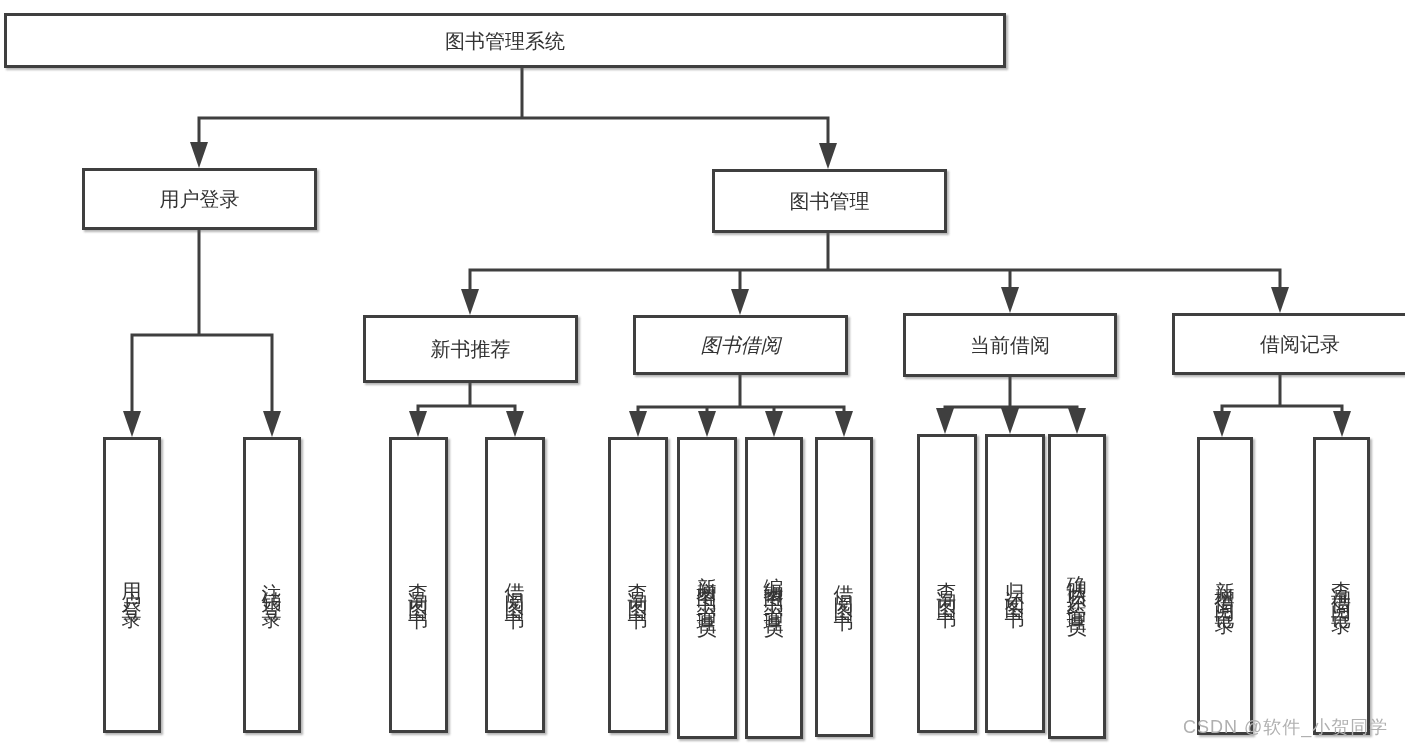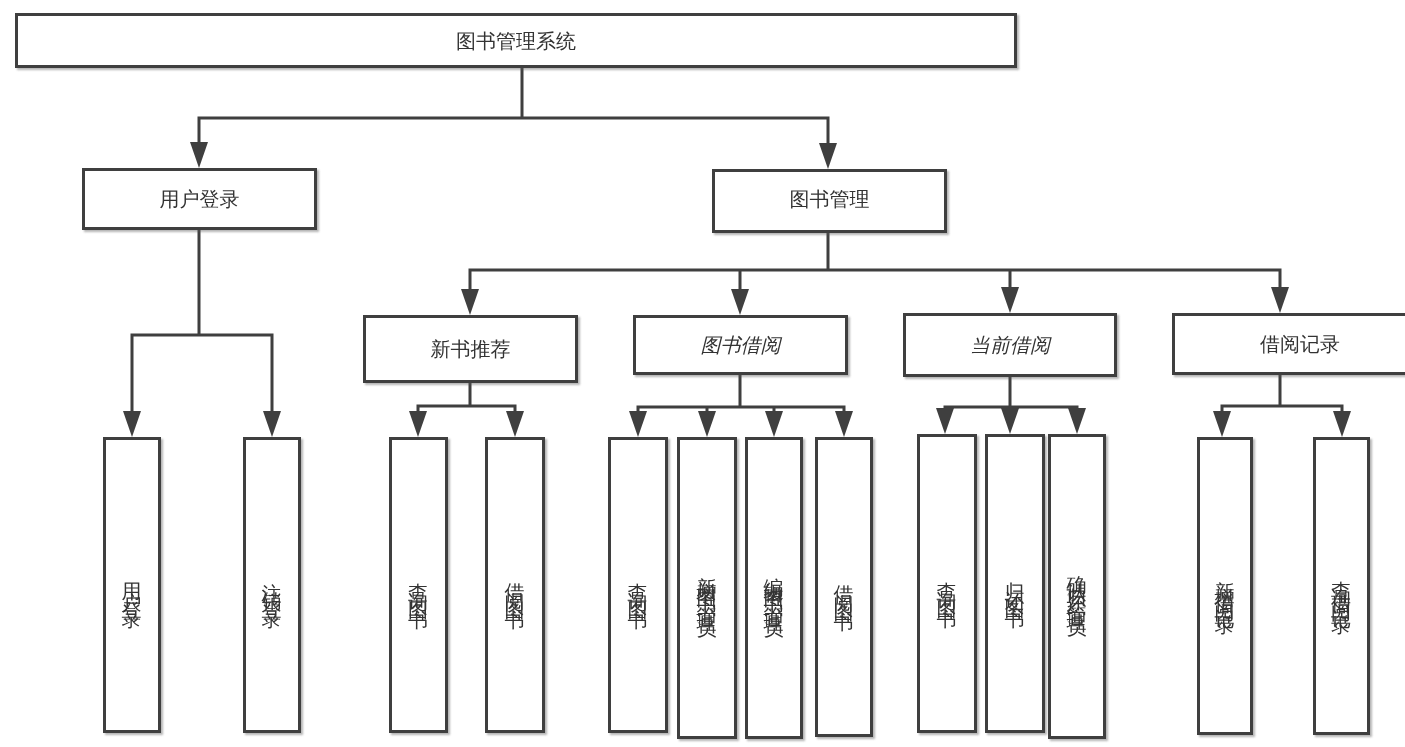--- a/index.html
+++ b/index.html
@@ -77,42 +77,43 @@
       <polygon points="765,411 783,411 774,437"></polygon>
       <polygon points="835,411 853,411 844,437"></polygon>
       <polygon points="936,408 954,408 945,434"></polygon>
       <polygon points="1001,408 1019,408 1010,434"></polygon>
       <polygon points="1068,408 1086,408 1077,434"></polygon>
       <polygon points="1213,411 1231,411 1222,437"></polygon>
       <polygon points="1333,411 1351,411 1342,437"></polygon>
     </g>
   </svg>
 
-  <div class="box" style="left:15px; top:13px; width:1002px; height:55px;">图书管理系统</div>
+  <div class="box" style="left:4px; top:13px; width:1002px; height:55px;">图书管理系统</div>
 
   <div class="box" style="left:82px; top:168px; width:235px; height:62px;">用户登录</div>
-  <div class="box" style="left:712px; top:169px; width:235px; height:64px;font-family:Liberation Mono, monospace;">图书管理</div>
+  <div class="box" style="left:712px; top:169px; width:235px; height:64px;">图书管理</div>
 
   <div class="box" style="left:363px; top:315px; width:215px; height:68px;">新书推荐</div>
   <div class="box" style="left:633px; top:315px; width:215px; height:60px;font-style:italic;">图书借阅</div>
-  <div class="box" style="left:903px; top:313px; width:214px; height:64px;font-style:italic;">当前借阅</div>
+  <div class="box" style="left:903px; top:313px; width:214px; height:64px;">当前借阅</div>
   <div class="box" style="left:1172px; top:313px; width:256px; height:62px;">借阅记录</div>
 
   <div class="vbox" style="left:103px; top:437px; width:58px; height:296px;">用户登录</div>
   <div class="vbox" style="left:243px; top:437px; width:58px; height:296px;">注销登录</div>
 
   <div class="vbox" style="left:389px; top:437px; width:59px; height:296px;">查询图书</div>
   <div class="vbox" style="left:485px; top:437px; width:60px; height:296px;">借阅图书</div>
 
   <div class="vbox" style="left:608px; top:437px; width:60px; height:296px;">查询图书</div>
   <div class="vbox" style="left:677px; top:437px; width:60px; height:302px; letter-spacing:6px;">新增图书（管理员）</div>
   <div class="vbox" style="left:745px; top:437px; width:58px; height:302px; letter-spacing:6px;">编辑图书（管理员）</div>
   <div class="vbox" style="left:815px; top:437px; width:58px; height:300px;">借阅图书</div>
 
   <div class="vbox" style="left:917px; top:434px; width:60px; height:299px;">查询图书</div>
   <div class="vbox" style="left:985px; top:434px; width:60px; height:299px;">归还图书</div>
   <div class="vbox" style="left:1048px; top:434px; width:58px; height:305px; letter-spacing:6px;">确认归还（管理员）</div>
 
   <div class="vbox" style="left:1197px; top:437px; width:56px; height:298px; letter-spacing:7px;">新增借阅记录</div>
   <div class="vbox" style="left:1313px; top:437px; width:57px; height:298px; letter-spacing:7px;">查询借阅记录</div>
 
+  <div class="watermark">CSDN @软件_小贺同学</div>
 
 </div>
 
 </body></html>

